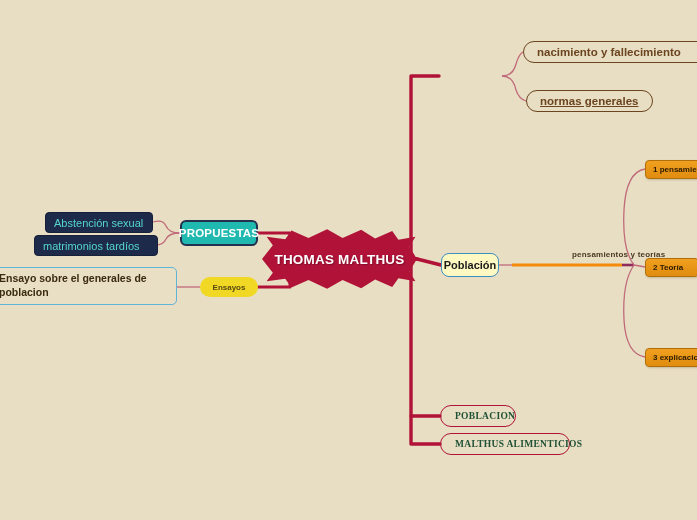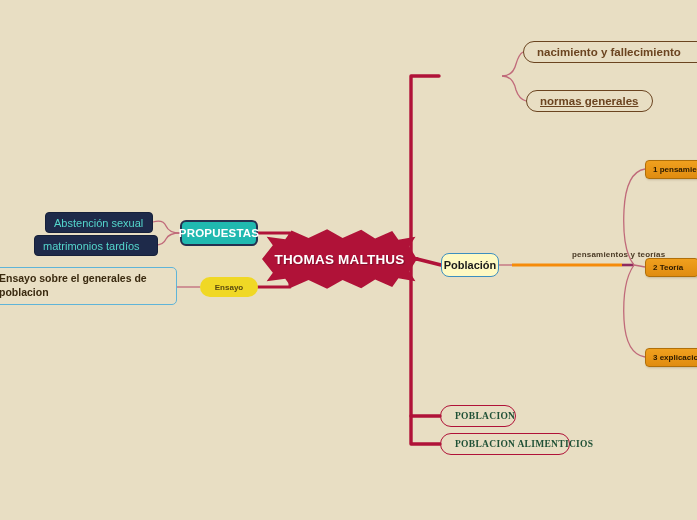--- a/index.html
+++ b/index.html
@@ -289,22 +289,22 @@
   <div class="node" id="poblacion-main">Población</div>
   <div class="node" id="rel-label">pensamientos y teorías</div>
   <div class="node orange-node" id="orange1">1 pensamien</div>
   <div class="node orange-node" id="orange2">2 Teoría</div>
   <div class="node orange-node" id="orange3">3 explicacio</div>
 
   <div class="node" id="propuestas">PROPUESTAS</div>
   <div class="node navy-node" id="abstencion">Abstención sexual</div>
   <div class="node navy-node" id="matrimonios">matrimonios tardíos</div>
 
-  <div class="node" id="ensayos">Ensayo</div>
+  <div class="node" id="ensayos">Ensayos</div>
   <div class="node" id="ensayo-libro">
     <span>Ensayo sobre el generales de</span>
     <span>poblacion</span>
   </div>
 
   <div class="node crimson-pill" id="pobl-bottom">POBLACION</div>
-  <div class="node crimson-pill" id="recursos">POBLACION ALIMENTICIOS</div>
+  <div class="node crimson-pill" id="recursos">MALTHUS ALIMENTICIOS</div>
 
 </div>
 
 </body></html>

